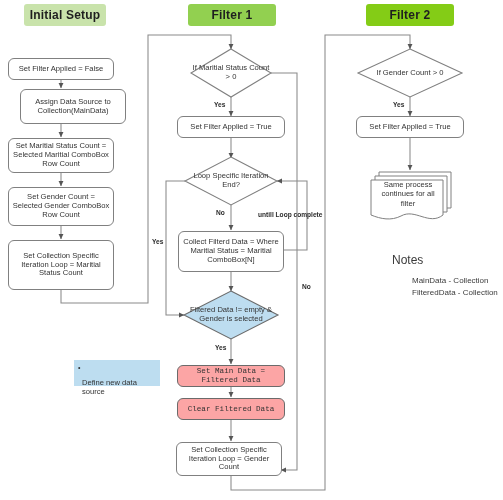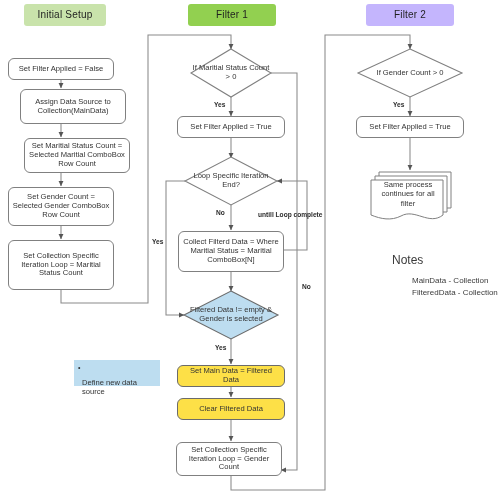--- a/index.html
+++ b/index.html
@@ -26,35 +26,36 @@
     box-sizing: border-box;
     display: flex;
     align-items: center;
     justify-content: center;
     text-align: center;
     color: #333333;
     line-height: 1.18;
   }
   .lane-chip {
     border-radius: 3px;
-    font-weight: normal;
-    font-size: 10px;
+    font-weight: bold;
+    font-size: 12px;
     color: #1f1f1f;
     letter-spacing: .2px;
   }
   .proc {
     border: 1.1px solid #808080;
     border-radius: 6px;
     background: #ffffff;
     font-size: 7.6px;
     padding: 10px 3px;
   }
   .proc.blue {
-    background: #fde047;
+    background: #fca5a5;
     border-color: #6b6b6b;
+    font-family: Liberation Mono, monospace;
   }
   .diamond-wrap {
     position: absolute;
   }
   .diamond-wrap svg {
     position: absolute;
     left: 0; top: 0;
     overflow: visible;
   }
   .diamond-label {
@@ -163,33 +164,33 @@
 
     </g>
   </svg>
 
   <div class="node lane-chip" style="left:24px; top:4px; width:82px; height:22px; background:#c9e3ab;">
     <span>Initial Setup</span>
   </div>
   <div class="node lane-chip" style="left:188px; top:4px; width:88px; height:22px; background:#92d050;">
     <span>Filter 1</span>
   </div>
-  <div class="node lane-chip" style="left:366px; top:4px; width:88px; height:22px; background:#c4b5fd;">
+  <div class="node lane-chip" style="left:366px; top:4px; width:88px; height:22px; background:#84cc16;">
     <span>Filter 2</span>
   </div>
 
   <div class="node proc" style="left:8px; top:58px; width:106px; height:17px;">
     <span>Set Filter Applied = False</span>
   </div>
 
   <div class="node proc" style="left:8px; top:89px; width:106px; height:35px;margin-left:12px;">
     <span>Assign Data Source to Collection(MainData)</span>
   </div>
 
-  <div class="node proc" style="left:24px; top:138px; width:106px; height:35px;">
+  <div class="node proc" style="left:8px; top:138px; width:106px; height:35px;">
     <span>Set Maritial Status Count = Selected Maritial ComboBox Row Count</span>
   </div>
 
   <div class="node proc" style="left:8px; top:187px; width:106px; height:39px;">
     <span>Set Gender Count = Selected Gender ComboBox Row Count</span>
   </div>
 
   <div class="node proc" style="left:8px; top:240px; width:106px; height:50px;">
     <span>Set Collection Specific Iteration Loop = Maritial Status Count</span>
   </div>

